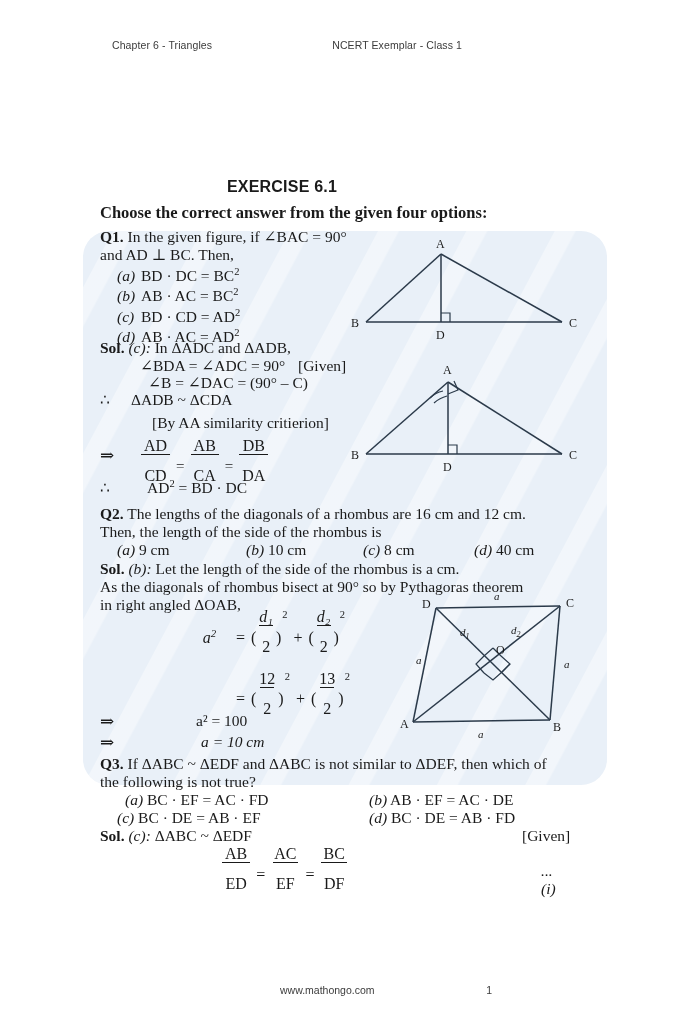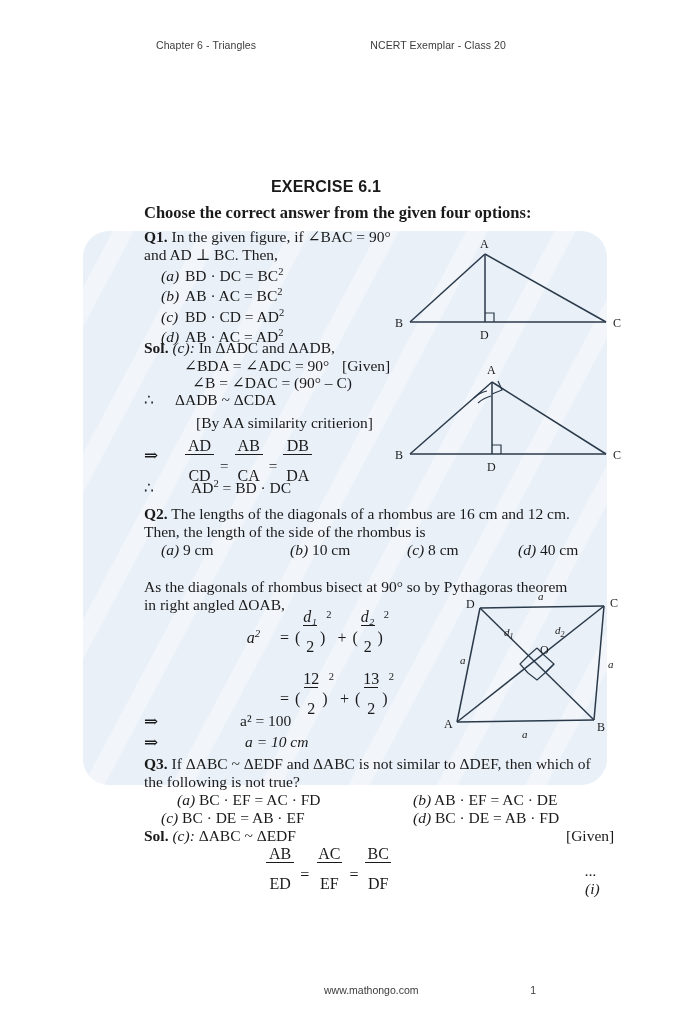--- a/index.html
+++ b/index.html
@@ -55,21 +55,20 @@
         rgba(255,255,255,0) 78px);
     opacity:.75;
     pointer-events:none;
   }
 
   .page {
     position: absolute;
     left: 0; top: 0;
     width: 564px; height: 1024px;
     z-index: 2;
-    margin-left: 44px;
   }
 
   
   .blk { position: absolute; font-size: 15.5px; line-height: 1.16; }
   .b { font-weight: bold; }
   .it { font-style: italic; }
   .sup { font-size: .68em; vertical-align: super; line-height: 0; }
 
   .ex-title {
     position: absolute;
@@ -161,21 +160,21 @@
 </style>
 </head>
 <body>
 
 <div class="tint"></div>
 
 <div class="page">
 
   <div class="header">
     <span class="hdr-left">Chapter 6 - Triangles</span>
-    <span class="hdr-right">NCERT Exemplar - Class 20</span>
+    <span class="hdr-right">NCERT Exemplar - Class 1</span>
   </div>
 
   <div class="ex-title">EXERCISE 6.1</div>
   <div class="choose">Choose the correct answer from the given four options:</div>
 
   <div class="blk q1">
     <span class="b">Q1.</span>
     <span>In the given figure, if ∠BAC = 90°</span><br>
     <span class="ln2">and AD ⊥ BC. Then,</span>
   </div>
@@ -235,20 +234,25 @@
     <span>Then, the length of the side of the rhombus is</span>
   </div>
 
   <div class="blk opts2">
     <span class="cell" style="left:0px"><span class="it">(a)</span> <span>9 cm</span></span>
     <span class="cell" style="left:129px"><span class="it">(b)</span> <span>10 cm</span></span>
     <span class="cell" style="left:246px"><span class="it">(c)</span> <span>8 cm</span></span>
     <span class="cell" style="left:357px"><span class="it">(d)</span> <span>40 cm</span></span>
   </div>
 
+  <div class="blk sol2">
+    <span class="b">Sol.</span>
+    <span class="it">(b):</span>
+    <span>Let the length of the side of the rhombus is a cm.</span>
+  </div>
   <div class="blk as2">
     <span>As the diagonals of rhombus bisect at 90° so by Pythagoras theorem</span><br>
     <span>in right angled ΔOAB,</span>
   </div>
 
   <div class="eqblock">
 
     <div class="eqline">
       <span class="lhs it"><span>a</span><span class="sup">2</span></span>
       <span class="op">=</span>
@@ -312,21 +316,21 @@
   <div class="blk arrw2">⇒</div>
   <div class="blk aeq it">a = 10 cm</div>
 
   <div class="blk q3">
     <span class="b">Q3.</span>
     <span>If ΔABC ~ ΔEDF and ΔABC is not similar to ΔDEF, then which of</span><br>
     <span>the following is not true?</span>
   </div>
 
   <div class="blk opts3">
-    <span class="cell" style="left:16px;top:0px"><span class="it">(a)</span> <span>BC · EF = AC · FD</span></span>
+    <span class="cell" style="left:8px;top:0px"><span class="it">(a)</span> <span>BC · EF = AC · FD</span></span>
     <span class="cell" style="left:252px;top:0px"><span class="it">(b)</span> <span>AB · EF = AC · DE</span></span>
     <span class="cell" style="left:0px;top:18px"><span class="it">(c)</span> <span>BC · DE = AB · EF</span></span>
     <span class="cell" style="left:252px;top:18px"><span class="it">(d)</span> <span>BC · DE = AB · FD</span></span>
   </div>
 
   <div class="blk sol3">
     <span class="b">Sol.</span>
     <span class="it">(c):</span>
     <span>ΔABC ~ ΔEDF</span>
   </div>

